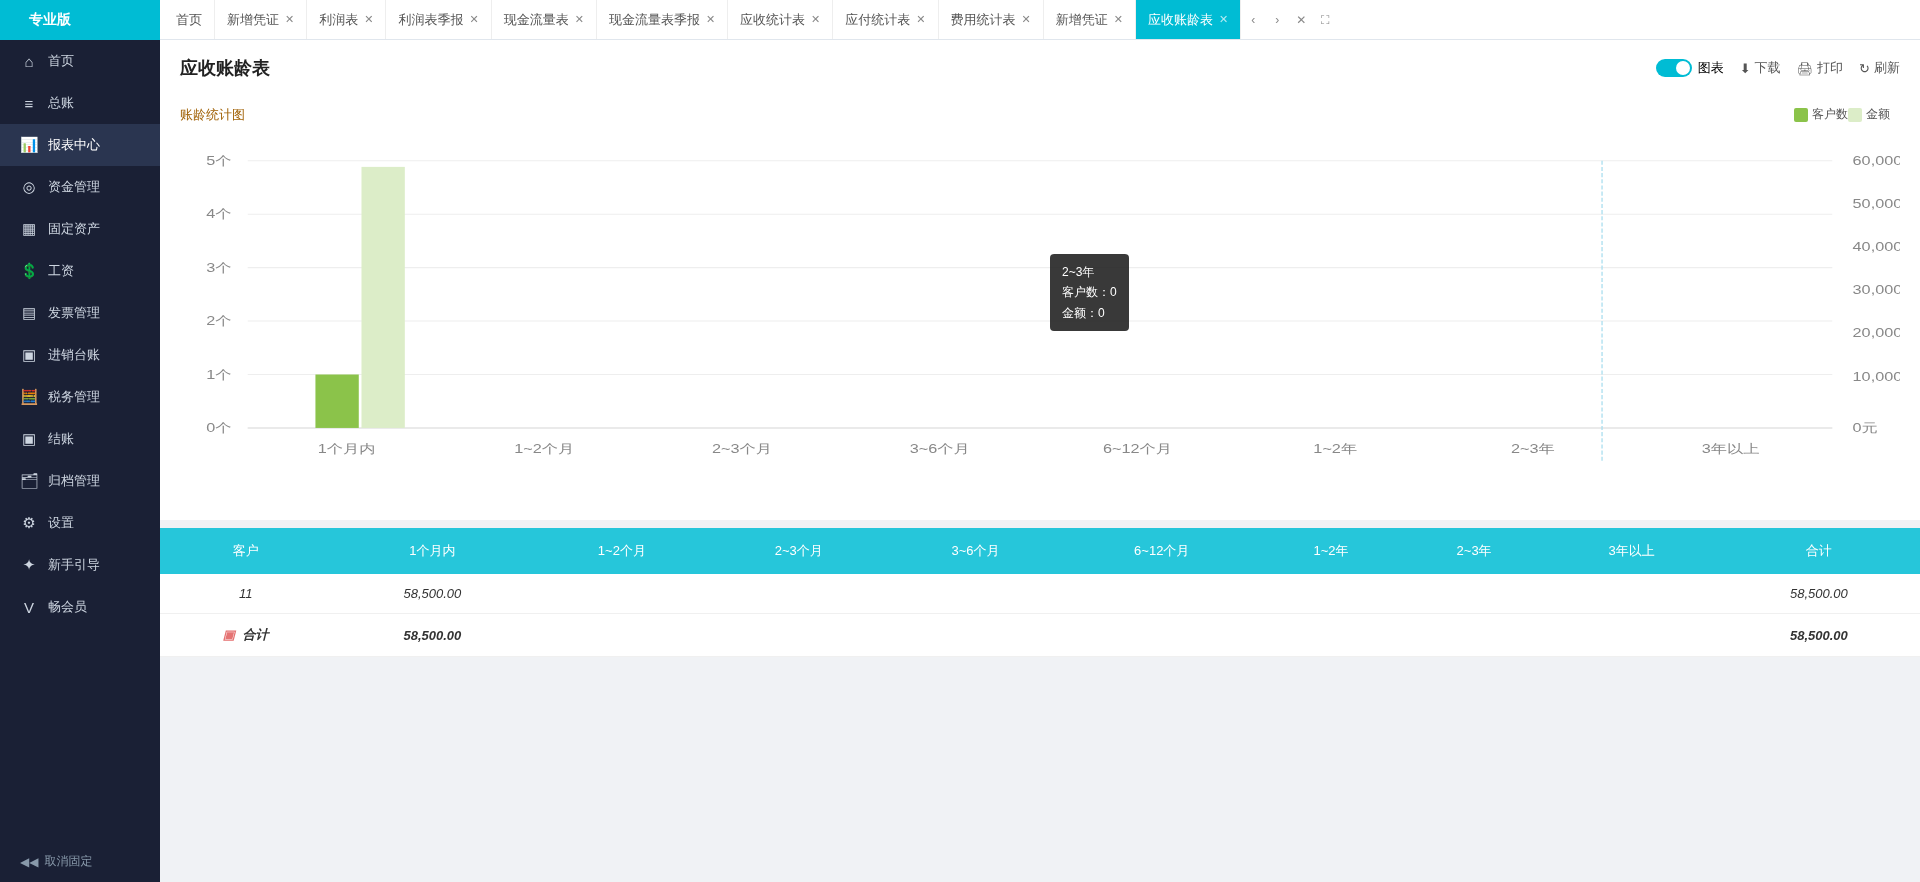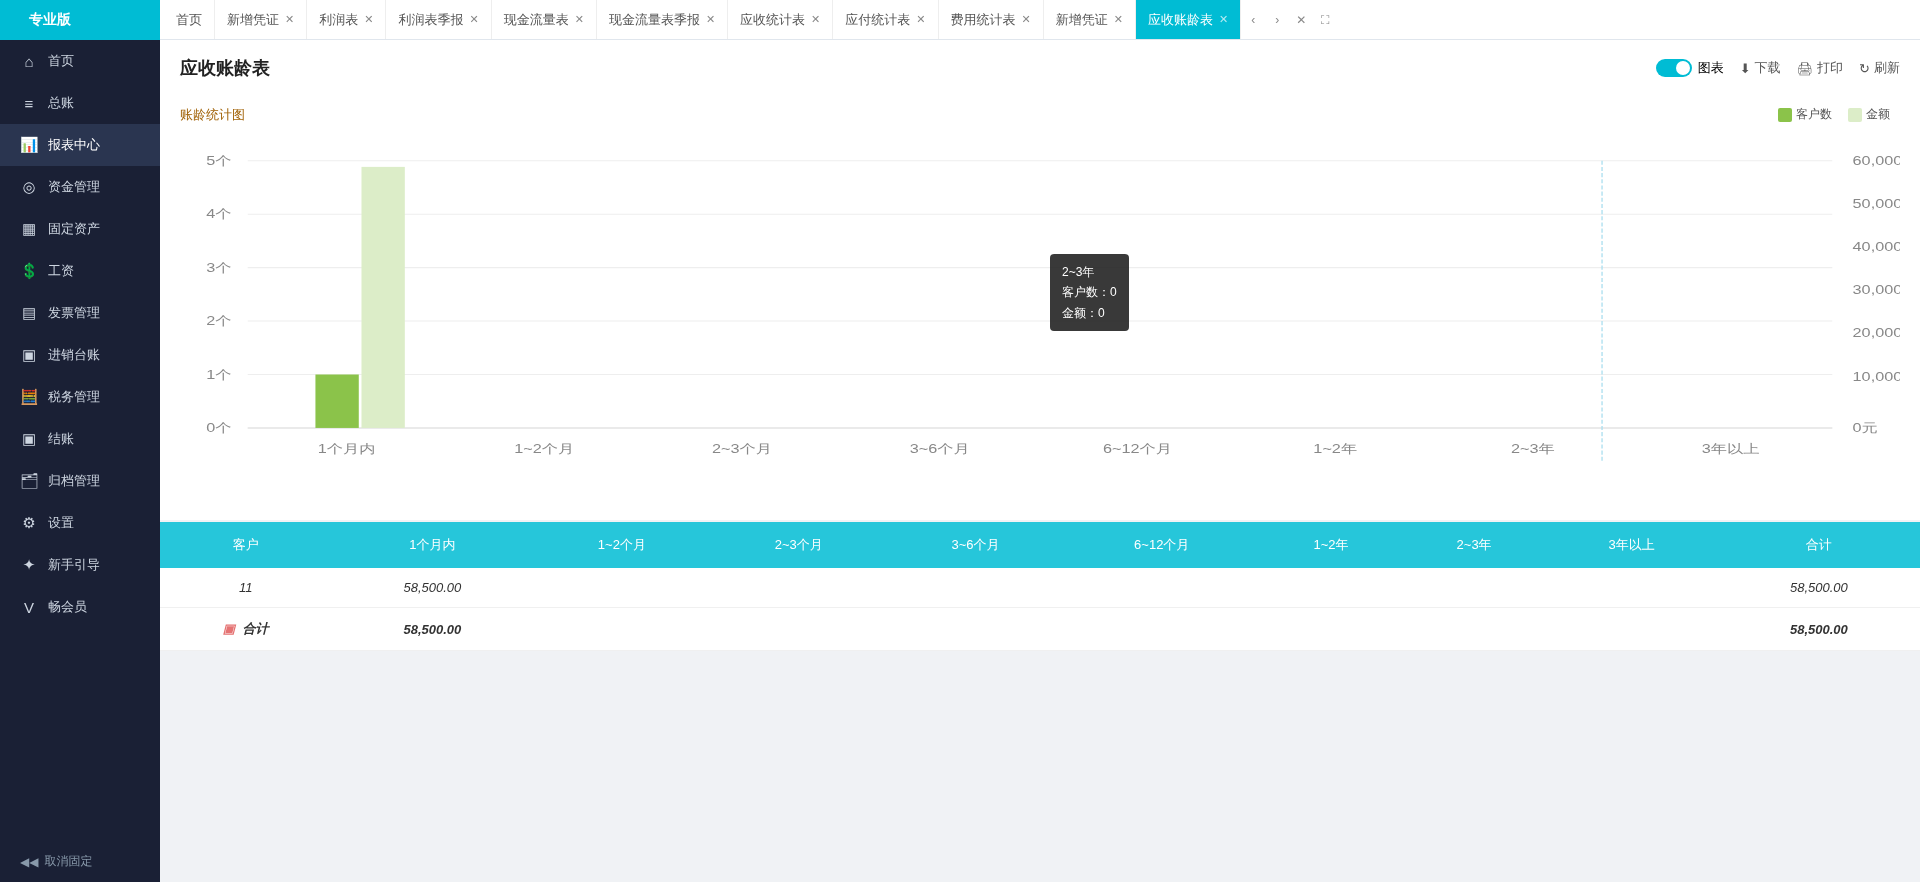--- a/index.html
+++ b/index.html
@@ -164,21 +164,20 @@
       font-size: 13px;
       color: #a16207;
       margin-bottom: 10px;
     }
     .chart-legend {
       position: absolute;
       top: 16px;
       right: 30px;
       display: flex;
       align-items: center;
-      gap: 16px;
       font-size: 12px;
       color: #555;
     }
     .legend-item {
       display: flex;
       align-items: center;
       gap: 4px;
     }
     .legend-dot {
       width: 14px;
@@ -205,21 +204,21 @@
       border-radius: 4px;
       font-size: 12px;
       line-height: 1.7;
       pointer-events: none;
       z-index: 10;
     }
 
     
     .table-section {
       flex: 1;
-      margin-top: 2px;
+      margin-top: 8px;
       overflow: auto;
     }
     table {
       width: 100%;
       border-collapse: collapse;
     }
     thead tr {
       background: #26c6da;
       color: #fff;
     }

